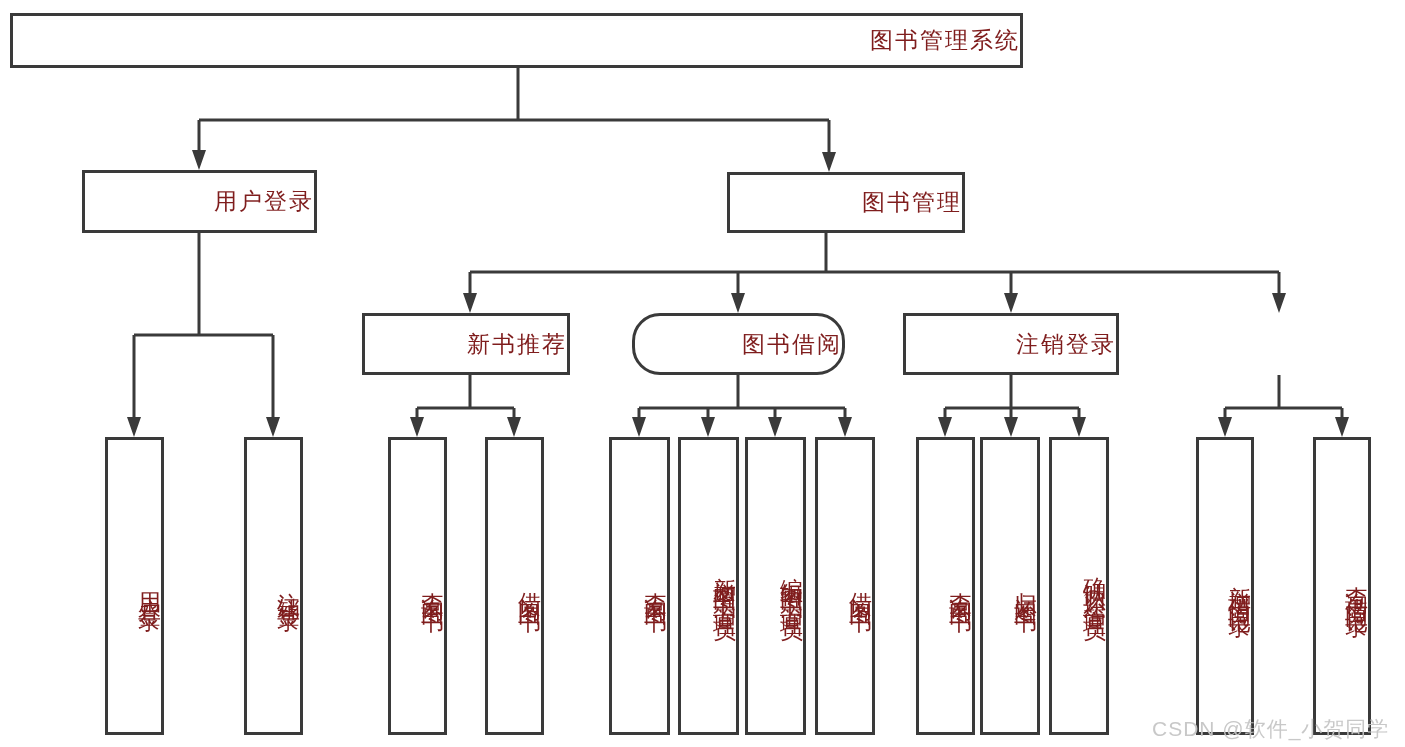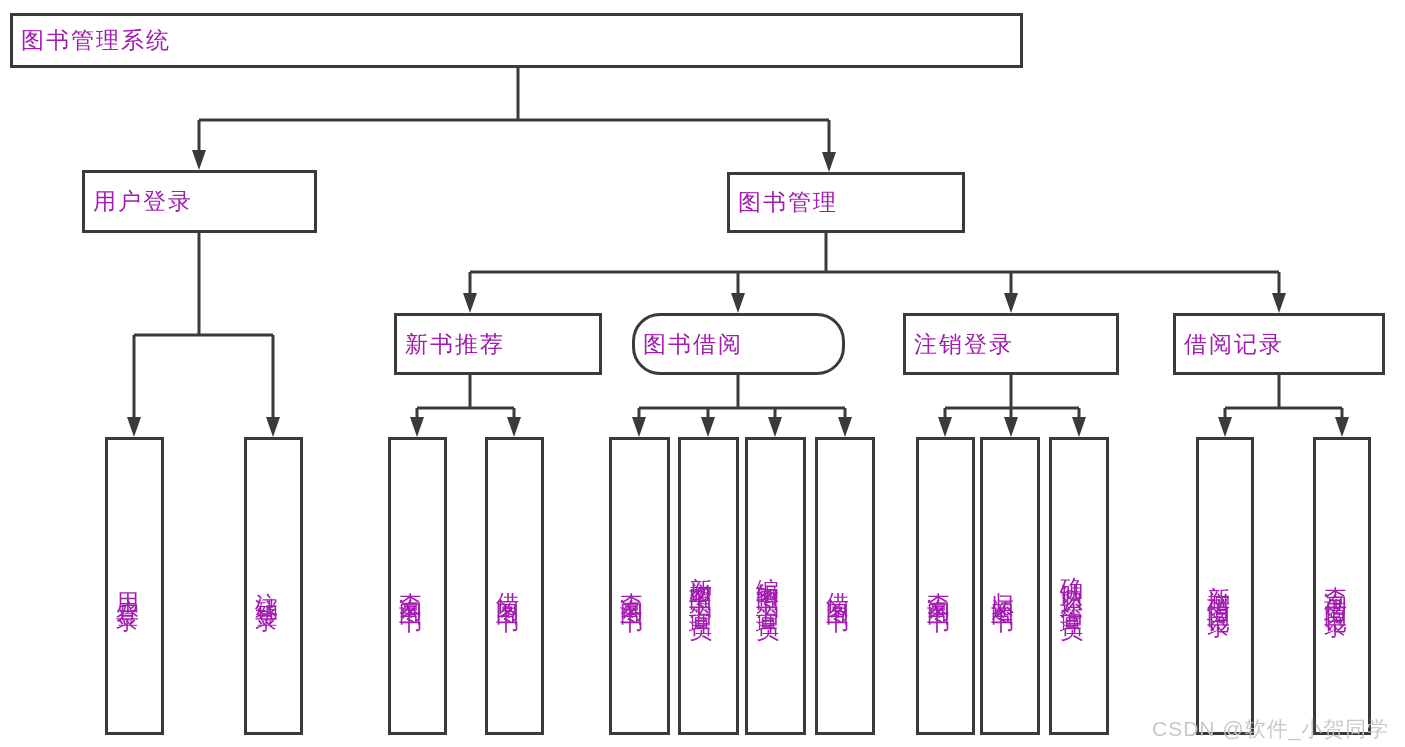--- a/index.html
+++ b/index.html
@@ -17,42 +17,42 @@
     position: absolute; left: 0; top: 0;
     width: 1405px; height: 747px;
   }
   .box {
     position: absolute;
     box-sizing: border-box;
     border: 3px solid #3a3a3a;
     background: #ffffff;
     display: flex;
     align-items: center;
-    justify-content: flex-start;
-    color: #a21caf;
+    justify-content: flex-end;
+    color: #7f1d1d;
     font-size: 23px;
     letter-spacing: 2px;
     white-space: nowrap;
     padding-left: 8px;
   }
   .box.vert {
     letter-spacing: 0;
   }
   .box.vert .vlabel {
     writing-mode: vertical-rl;
     text-orientation: mixed;
     letter-spacing: 6px;
     font-size: 23px;
     line-height: 1;
   }
   
   #node-root            { left: 10px;   top: 13px;  width: 1013px; height: 55px; }
   #node-user-login      { left: 82px;   top: 170px; width: 235px;  height: 63px; }
   #node-book-management { left: 727px;  top: 172px; width: 238px;  height: 61px; }
-  #node-new-book        { left: 362px;  top: 313px; width: 208px;  height: 62px; margin-left: 32px; }
+  #node-new-book        { left: 362px;  top: 313px; width: 208px;  height: 62px; }
   #node-book-borrow     { left: 632px;  top: 313px; width: 213px;  height: 62px; border-radius: 28px; }
   #node-current-borrow  { left: 903px;  top: 313px; width: 216px;  height: 62px; }
   #node-borrow-records  { left: 1173px; top: 313px; width: 212px;  height: 62px; }
 
   .leaf { top: 437px; height: 298px; width: 59px; }
   #leaf-user-login      { left: 105px; }
   #leaf-logout          { left: 244px; }
   #leaf-query-books-1   { left: 388px; }
   #leaf-borrow-books-1  { left: 485px; }
   #leaf-query-books-2   { left: 609px;  width: 61px; }
@@ -139,23 +139,20 @@
 
   <div class="box" id="node-new-book">
     <span>新书推荐</span>
   </div>
   <div class="box" id="node-book-borrow">
     <span>图书借阅</span>
   </div>
   <div class="box" id="node-current-borrow">
     <span>注销登录</span>
   </div>
-  <div class="box" id="node-borrow-records">
-    <span>借阅记录</span>
-  </div>
 
   <div class="box vert leaf" id="leaf-user-login">
     <span class="vlabel">用户登录</span>
   </div>
   <div class="box vert leaf" id="leaf-logout">
     <span class="vlabel">注销登录</span>
   </div>
 
   <div class="box vert leaf" id="leaf-query-books-1">
     <span class="vlabel">查询图书</span>

